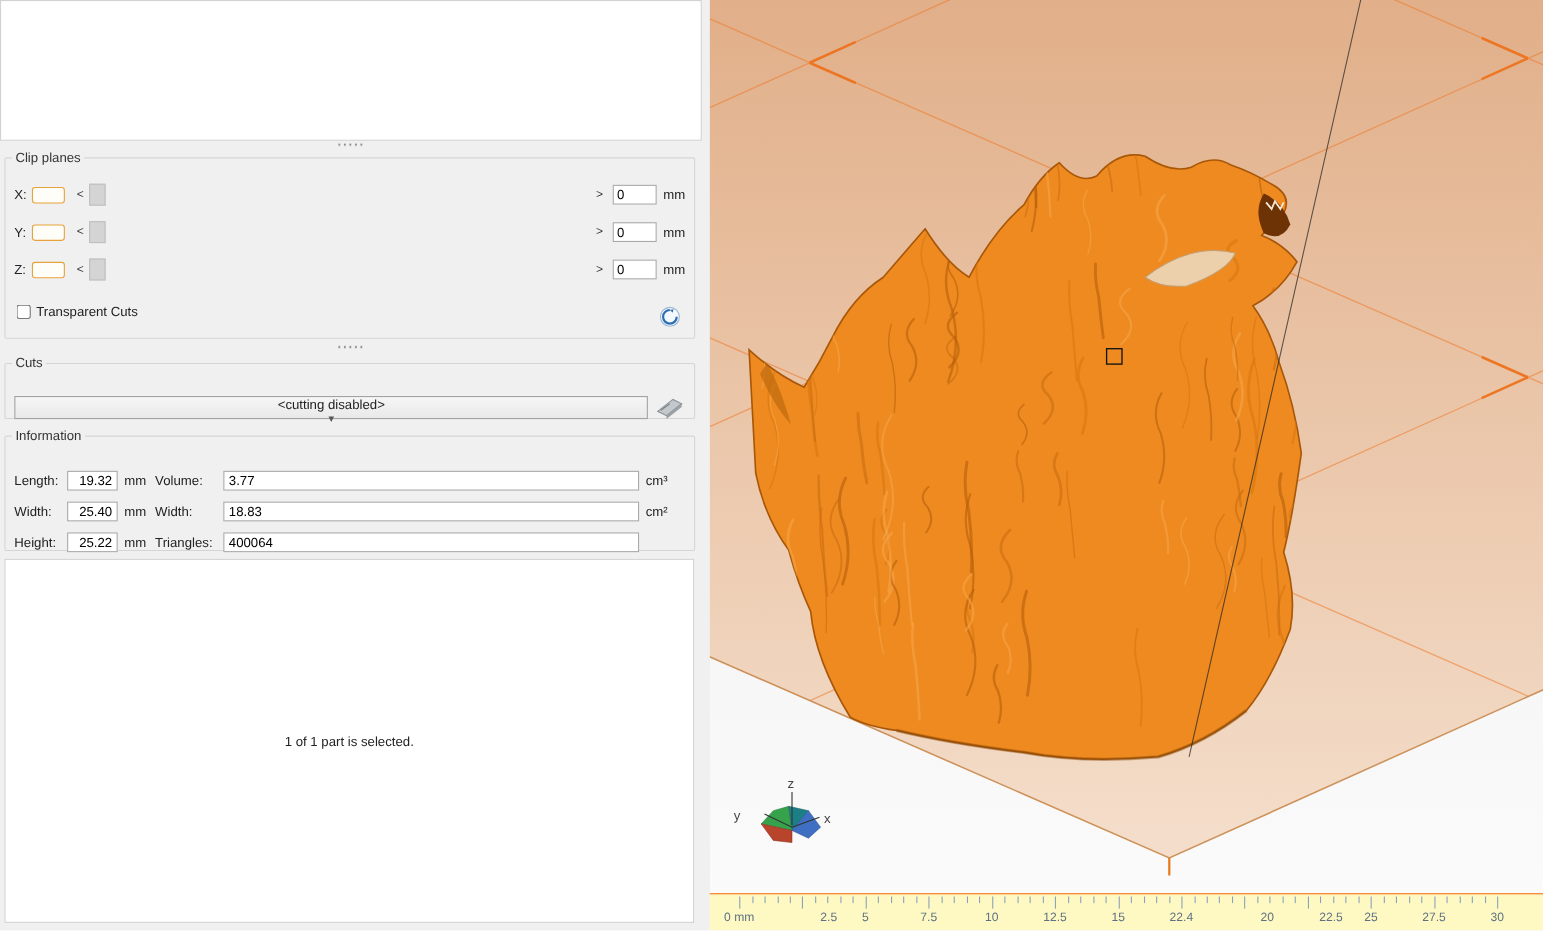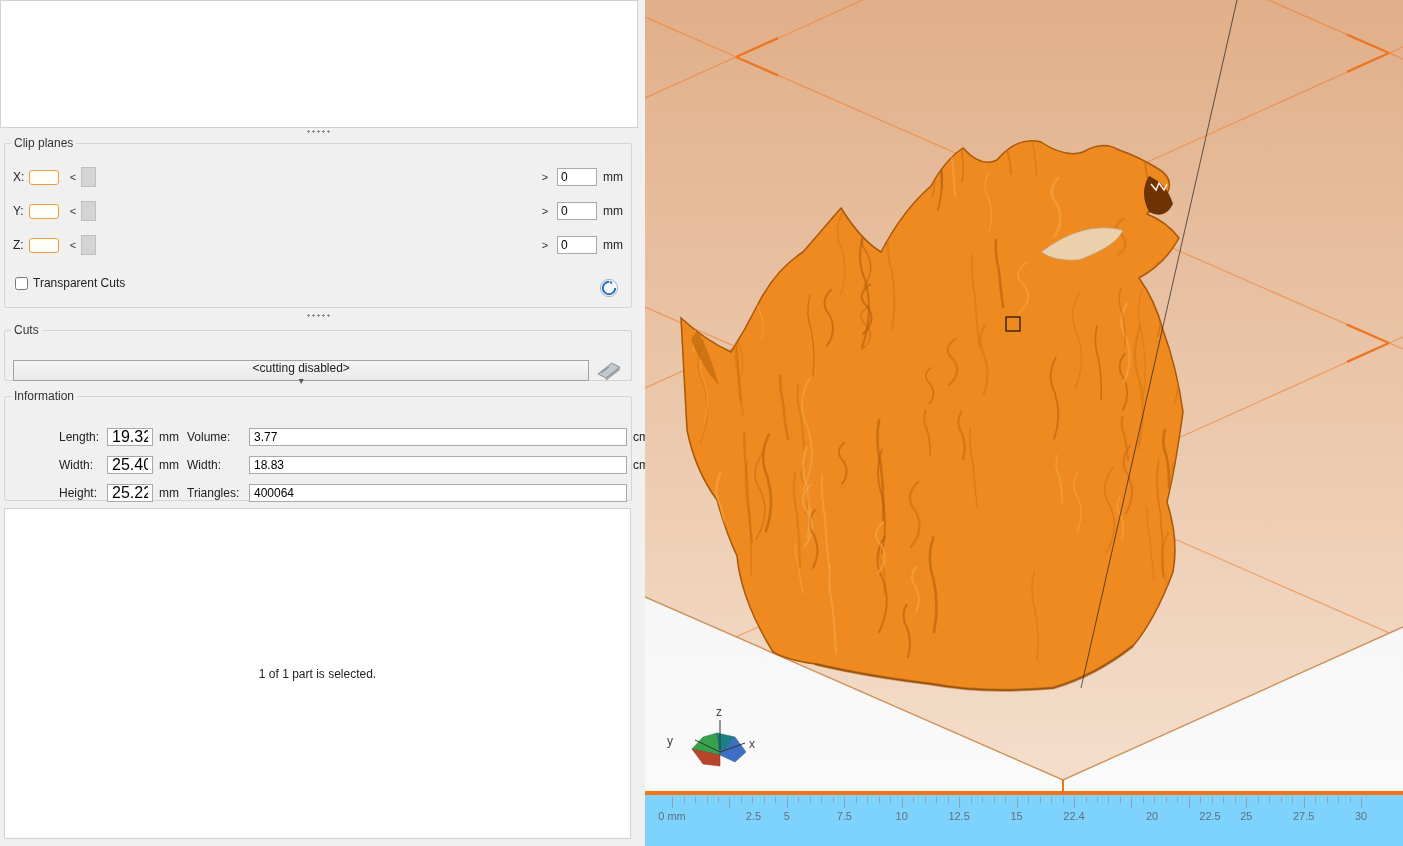--- a/index.html
+++ b/index.html
@@ -35,34 +35,34 @@
   .reset-icon{position:absolute;right:12px;top:128px;width:20px;height:20px;cursor:pointer;}
 
   .cuts-row{position:absolute;left:8px;top:22px;right:8px;display:flex;align-items:center;}
   .dropdown{width:583px;height:21px;background:#f0f0f0;border:1px solid #a3a3a3;display:flex;align-items:center;padding:0 6px;box-sizing:border-box;cursor:pointer;background:linear-gradient(#f6f6f6,#e9e9e9);flex-direction:column;}
   .dropdown .dd-text{flex:1;color:#222;}
   .dropdown .dd-arrow{color:#555;font-size:10px;}
   .cut-tool{margin-left:6px;cursor:pointer;}
 
   .info-row{position:absolute;left:8px;height:20px;display:flex;align-items:center;}
   .i0{top:24px;} .i1{top:52px;} .i2{top:80px;}
-  .info-label-l{width:48px;margin-left:46px;}
-  .info-input-s{width:46px;height:18px;border:1px solid #a9a9a9;padding:1px 4px;font-size:16px;font-family:inherit;box-sizing:border-box;text-align:right;background:#fff;}
+  .info-label-l{width:48px;}
+  .info-input-s{width:46px;height:18px;border:1px solid #a9a9a9;padding:1px 4px;font-size:12px;font-family:inherit;box-sizing:border-box;text-align:right;background:#fff;}
   .info-unit-l{width:28px;margin-left:6px;}
   .info-label-r{width:62px;}
   .info-input-w{width:378px;height:18px;border:1px solid #a9a9a9;padding:1px 4px;font-size:12px;font-family:inherit;box-sizing:border-box;background:#fff;}
   .info-unit-r{width:30px;margin-left:6px;}
 
   .status-text{color:#222;}
 
   
   .viewport{position:absolute;left:645px;top:0;width:758px;height:846px;overflow:hidden;background:#eee;}
   .scene{position:absolute;left:0;top:0;}
 
-  .ruler{position:absolute;left:0;bottom:0;width:758px;height:55px;background:#7dd3fc;border-top:4px solid #f97316;box-sizing:border-box;}
+  .ruler{position:absolute;left:0;bottom:0;width:758px;height:34px;background:#fef9c3;border-top:1px solid #f97316;box-sizing:border-box;}
   .tick{position:absolute;top:2px;width:1px;height:6px;background:#8ba3b8;}
   .tick.major{height:11px;}
   .tick-label{position:absolute;top:15px;transform:translateX(-50%);font-size:11px;color:#5e7082;white-space:nowrap;}
 </style>
 </head>
 <body>
 
 <div class="app">
 
   <div class="left-panel">

